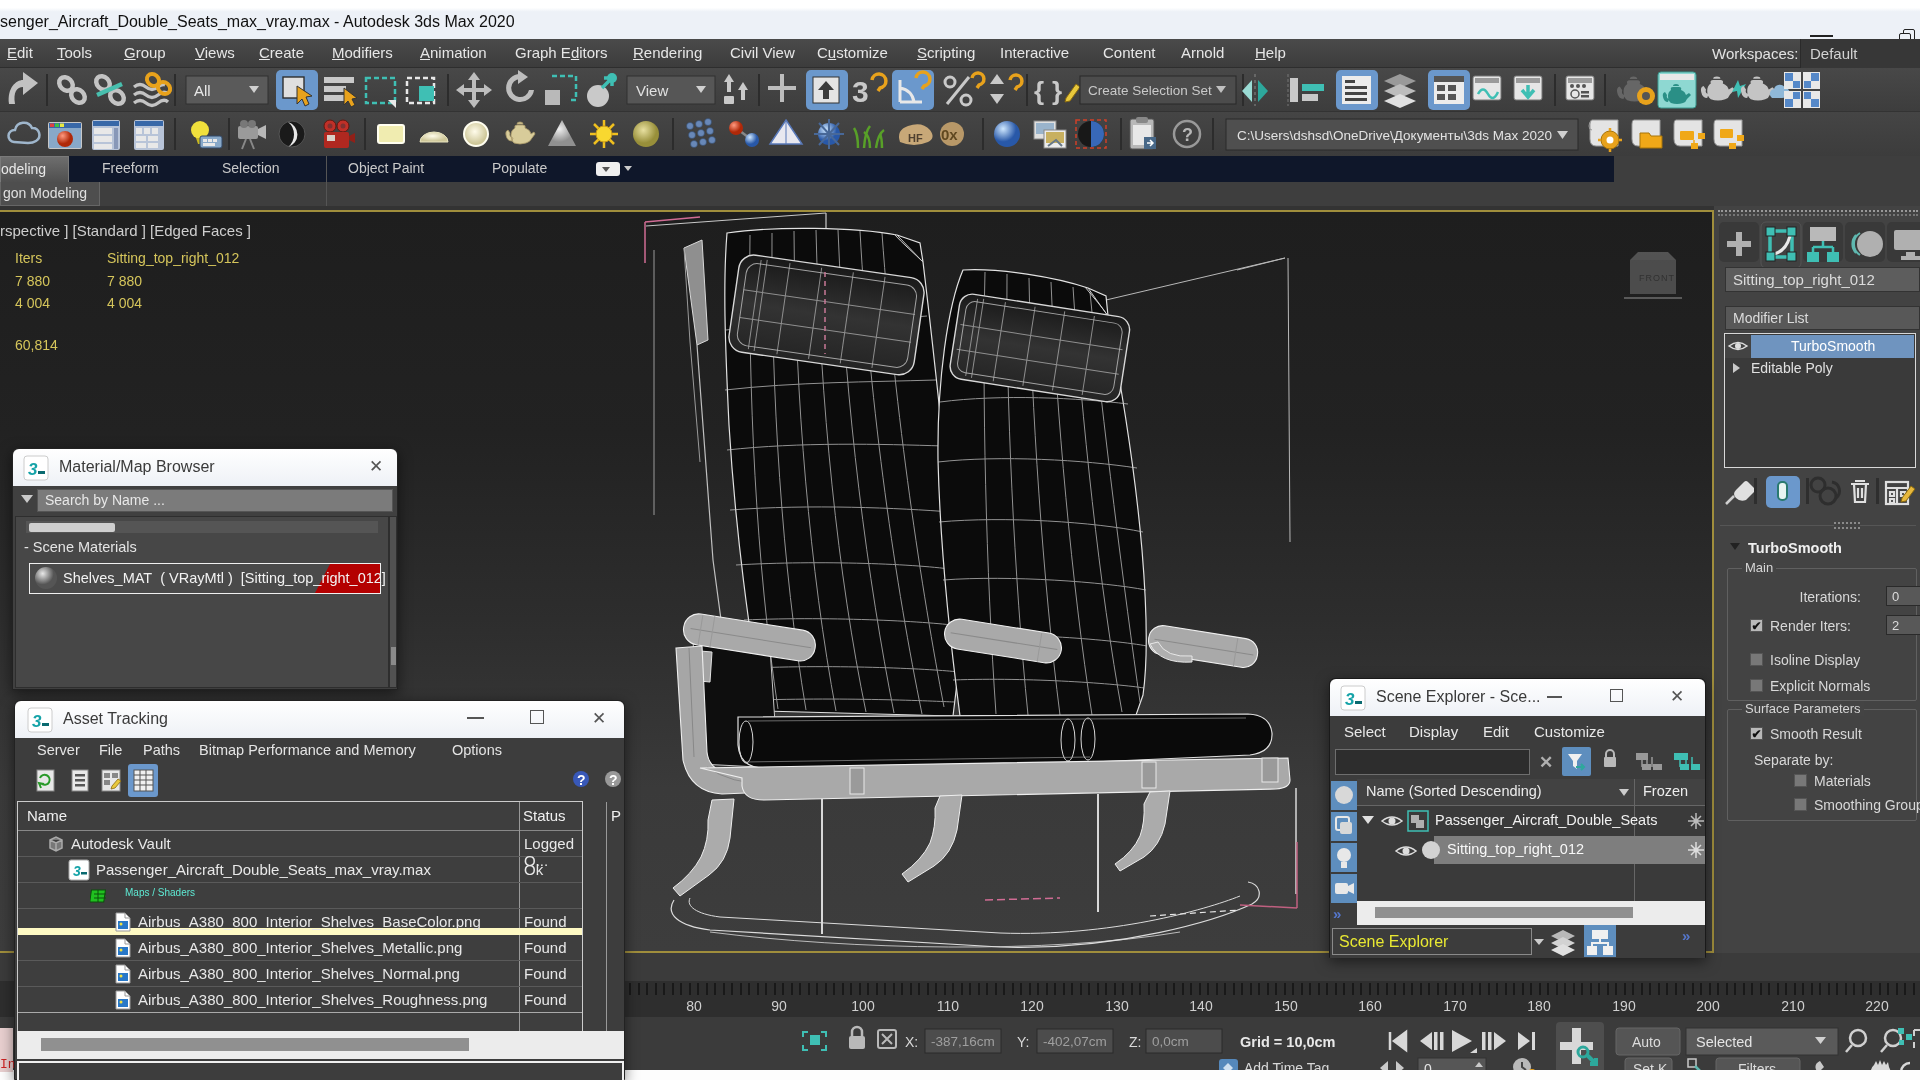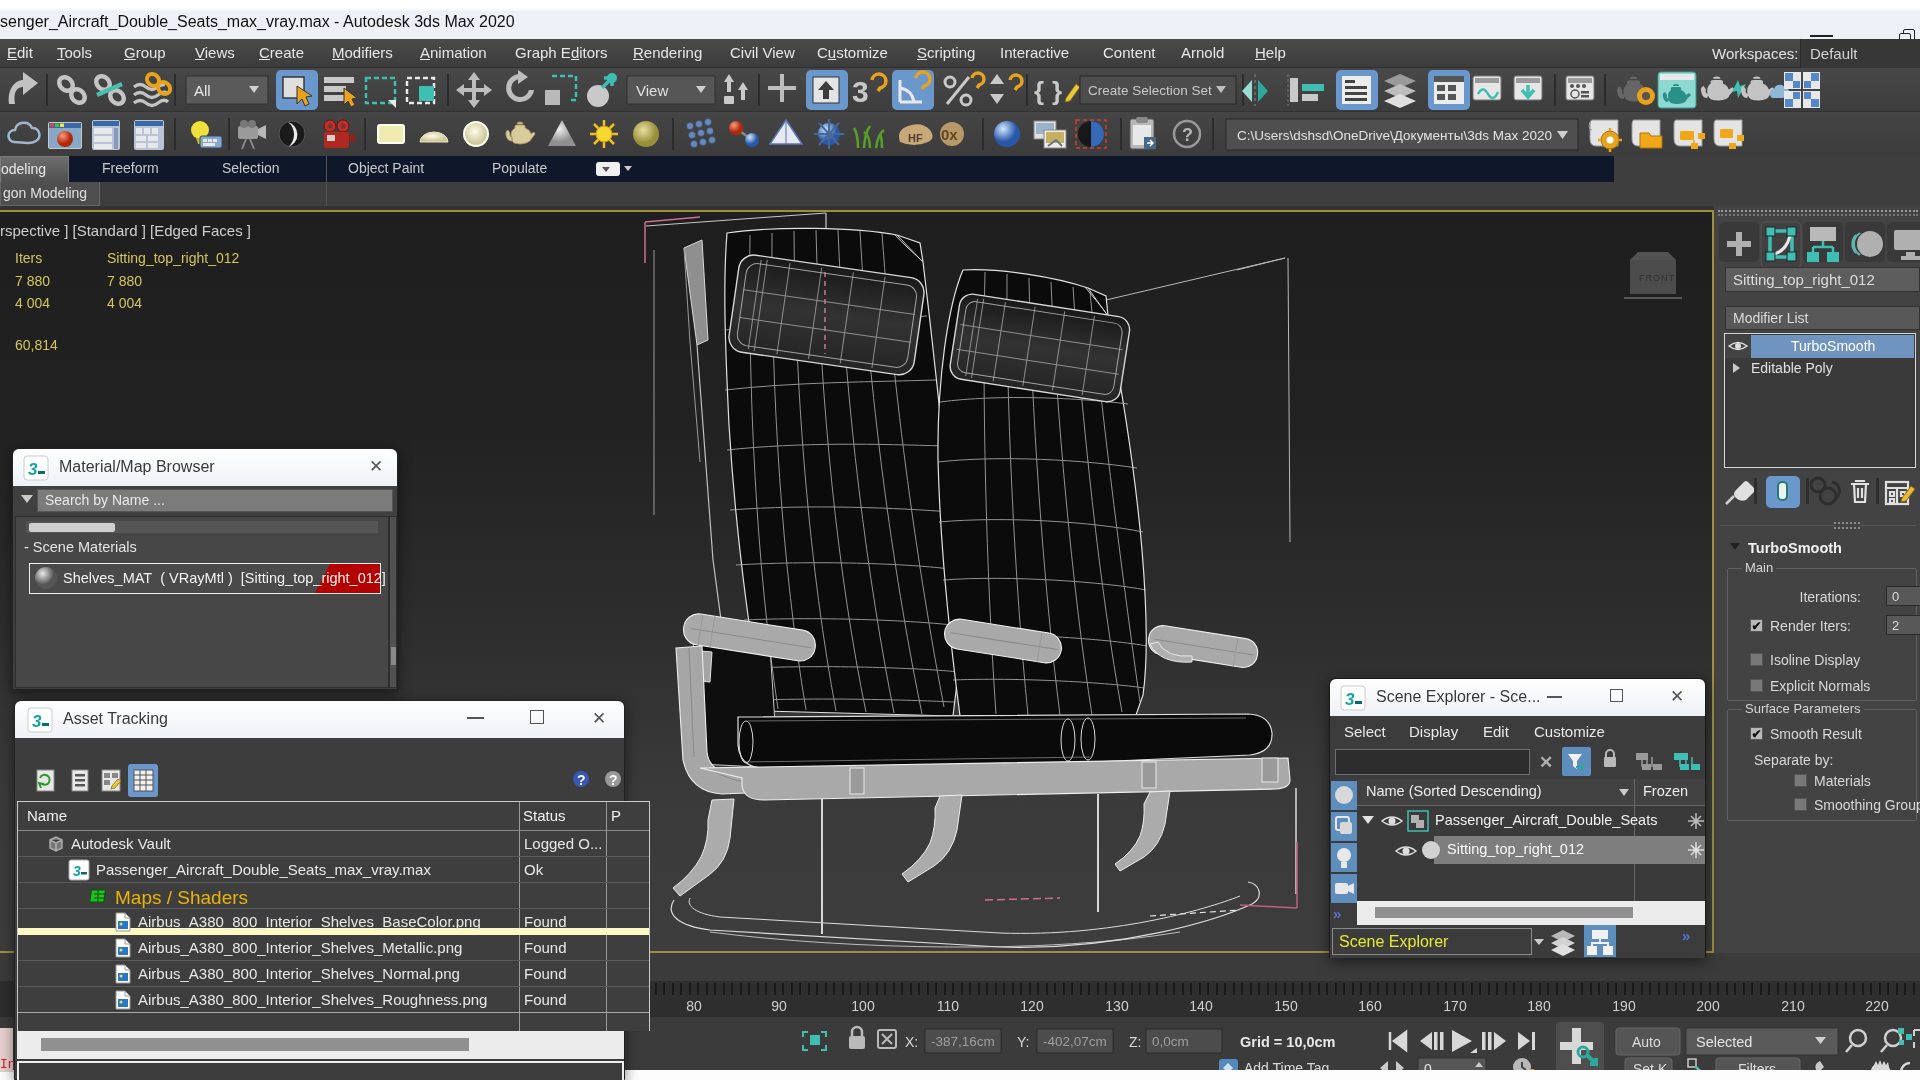--- a/index.html
+++ b/index.html
@@ -1094,20 +1094,27 @@
     <svg width="26" height="26" style="position:absolute;left:12px;top:6px">
         <rect x="1" y="1" width="24" height="24" rx="3" fill="#fff" stroke="#ccc"></rect>
         <text x="5" y="20" font-size="17" font-weight="bold" fill="#15a3a8" font-style="italic">3</text>
         <rect x="15" y="16" width="7" height="3" fill="#0a6a70"></rect>
       </svg>
     <div class="abs" style="left:48px;top:9px;color:#3a3a3a;font-size:16px">Asset Tracking</div>
     <div class="abs" style="left:452px;top:16px;width:17px;height:2px;background:#555"></div>
     <div class="abs" style="left:515px;top:9px;width:14px;height:14px;border:1.5px solid #555"></div>
     <div class="abs" style="left:577px;top:7px;color:#555;font-size:17px">✕</div>
   </div>
+  <div class="abs" style="left:0;top:37px;width:609px;height:26px;color:#e4e4e4;font-size:14.5px">
+    <span style="position:absolute;left:22px;top:4px">Server</span>
+    <span style="position:absolute;left:84px;top:4px">File</span>
+    <span style="position:absolute;left:128px;top:4px">Paths</span>
+    <span style="position:absolute;left:184px;top:4px">Bitmap Performance and Memory</span>
+    <span style="position:absolute;left:437px;top:4px">Options</span>
+  </div>
   <svg width="609" height="38" style="position:absolute;left:0;top:63px">
    <g transform="translate(22,6)">
         <rect width="17" height="21" fill="#e8e8e8" stroke="#888"></rect>
         <path d="M3,8 a5,5 0 1 1 2,6 m-1,4 l-2,-5 5,1" stroke="#2a9a2a" stroke-width="2" fill="none"></path>
       </g>
    <g transform="translate(57,6)">
         <rect width="16" height="21" fill="#e8e8e8" stroke="#888"></rect>
         <g fill="#555">
           <rect x="3" y="4" width="10" height="2.5"></rect>
           <rect x="3" y="9" width="10" height="2.5"></rect>
@@ -1137,21 +1144,21 @@
    <g transform="translate(558,6)">
         <circle cx="8" cy="9" r="8" fill="#3858b8"></circle>
         <text x="4" y="15" font-size="14" fill="#fff" font-weight="bold">?</text>
       </g>
    <g transform="translate(590,6)">
         <circle cx="8" cy="9" r="8" fill="#999"></circle>
         <text x="4" y="15" font-size="14" fill="#fff" font-weight="bold">?</text>
       </g>
   </svg>
 
-  <div class="abs" style="left:2px;top:100px;width:633px;height:230px;background:#3e3e3e;border:1px solid #ccc;border-bottom:none">
+  <div class="abs" style="left:2px;top:100px;width:566px;height:230px;background:#3e3e3e;border:1px solid #ccc;border-bottom:none">
     <div class="abs" style="left:0;top:0;width:100%;height:29px;border-bottom:1px solid #888">
       <span style="position:absolute;left:9px;top:5px;color:#f0f0f0;font-size:15px">Name</span>
       <span style="position:absolute;left:505px;top:5px;color:#f0f0f0;font-size:15px">Status</span>
       <span style="position:absolute;left:593px;top:5px;color:#f0f0f0;font-size:15px">P</span>
     </div>
     <div class="abs" style="left:501px;top:0;width:1px;height:230px;background:#999"></div>
     <div class="abs" style="left:588px;top:0;width:1px;height:230px;background:#999"></div>
 
     <div class="abs" style="left:0;top:29px;width:100%;height:26px;border-bottom:1px solid #5a5a5a">
       <svg width="20" height="20" style="position:absolute;left:28px;top:3px">
@@ -1167,21 +1174,21 @@
           <rect x="13" y="13" width="6" height="2.5" fill="#0a6a70"></rect>
         </svg>
       <span style="position:absolute;left:78px;top:4px;color:#e8e8e8;font-size:15px">Passenger_Aircraft_Double_Seats_max_vray.max</span>
       <span style="position:absolute;left:506px;top:4px;color:#e8e8e8;font-size:15px">Ok</span>
     </div>
     <div class="abs" style="left:0;top:81px;width:100%;height:26px;border-bottom:1px solid #5a5a5a">
       <svg width="20" height="20" style="position:absolute;left:72px;top:3px">
           <rect x="2" y="4" width="14" height="12" fill="#20c020" stroke="#0a500a" transform="skewX(-8)"></rect>
           <path d="M4,8 l12,0 M4,12 l12,0 M8,4 l0,12" stroke="#0a500a"></path>
         </svg>
-      <span style="position:absolute;left:97px;top:4px;color:#eab308;font-size:19px">Maps / Shaders</span>
+      <span style="position:absolute;left:107px;top:4px;color:#5eead4;font-size:10px">Maps / Shaders</span>
     </div>
     <div class="abs" style="left:0;top:107px;width:100%;height:26px;border-bottom:7px solid #fef9c3">
       <svg width="18" height="20" style="position:absolute;left:96px;top:3px">
           <path d="M2,1 h9 l5,5 v13 h-14 z" fill="#fff" stroke="#999"></path>
           <path d="M11,1 l0,5 5,0" fill="none" stroke="#999"></path>
           <rect x="4" y="9" width="10" height="8" fill="#2878c8"></rect>
           <circle cx="7" cy="12" r="1.5" fill="#f0e040"></circle>
         </svg>
       <span style="position:absolute;left:120px;top:4px;color:#e8e8e8;font-size:15px">Airbus_A380_800_Interior_Shelves_BaseColor.png</span>
       <span style="position:absolute;left:506px;top:4px;color:#e8e8e8;font-size:15px">Found</span>

